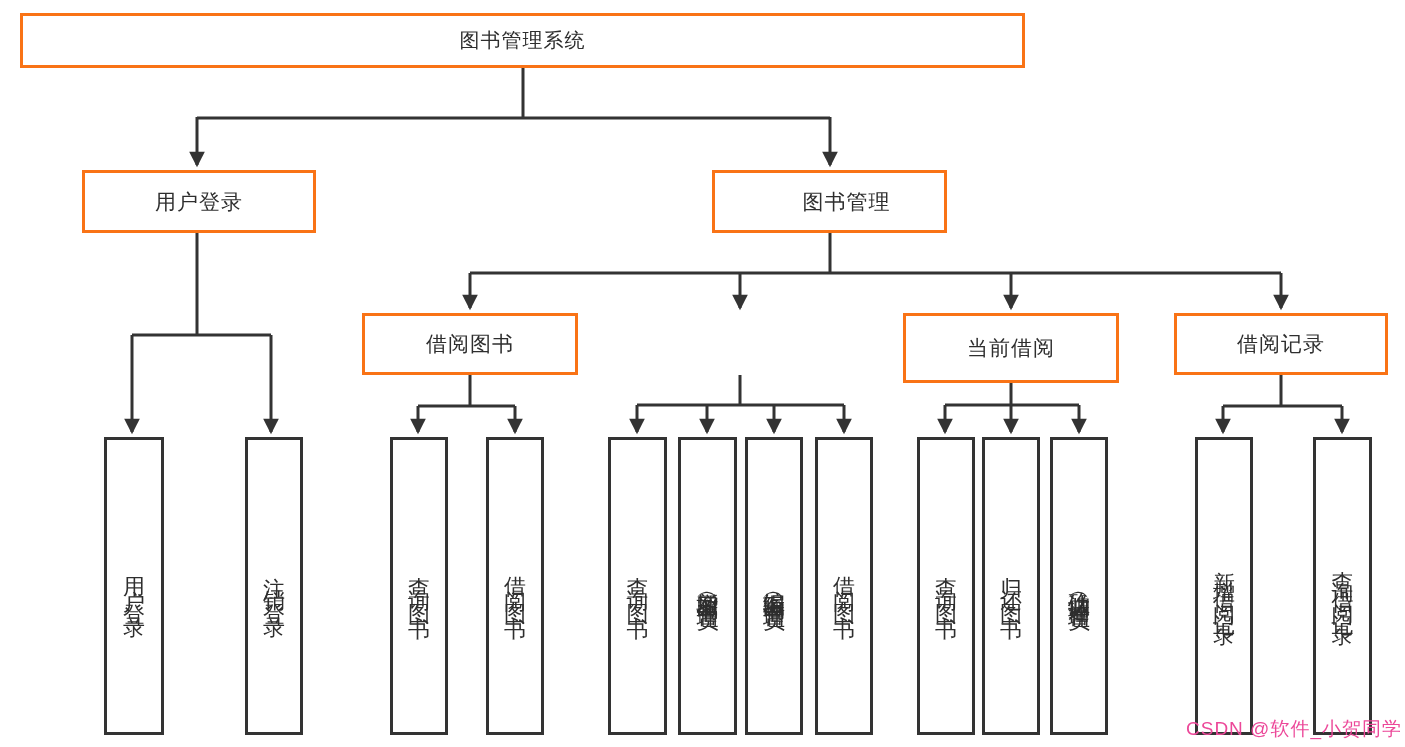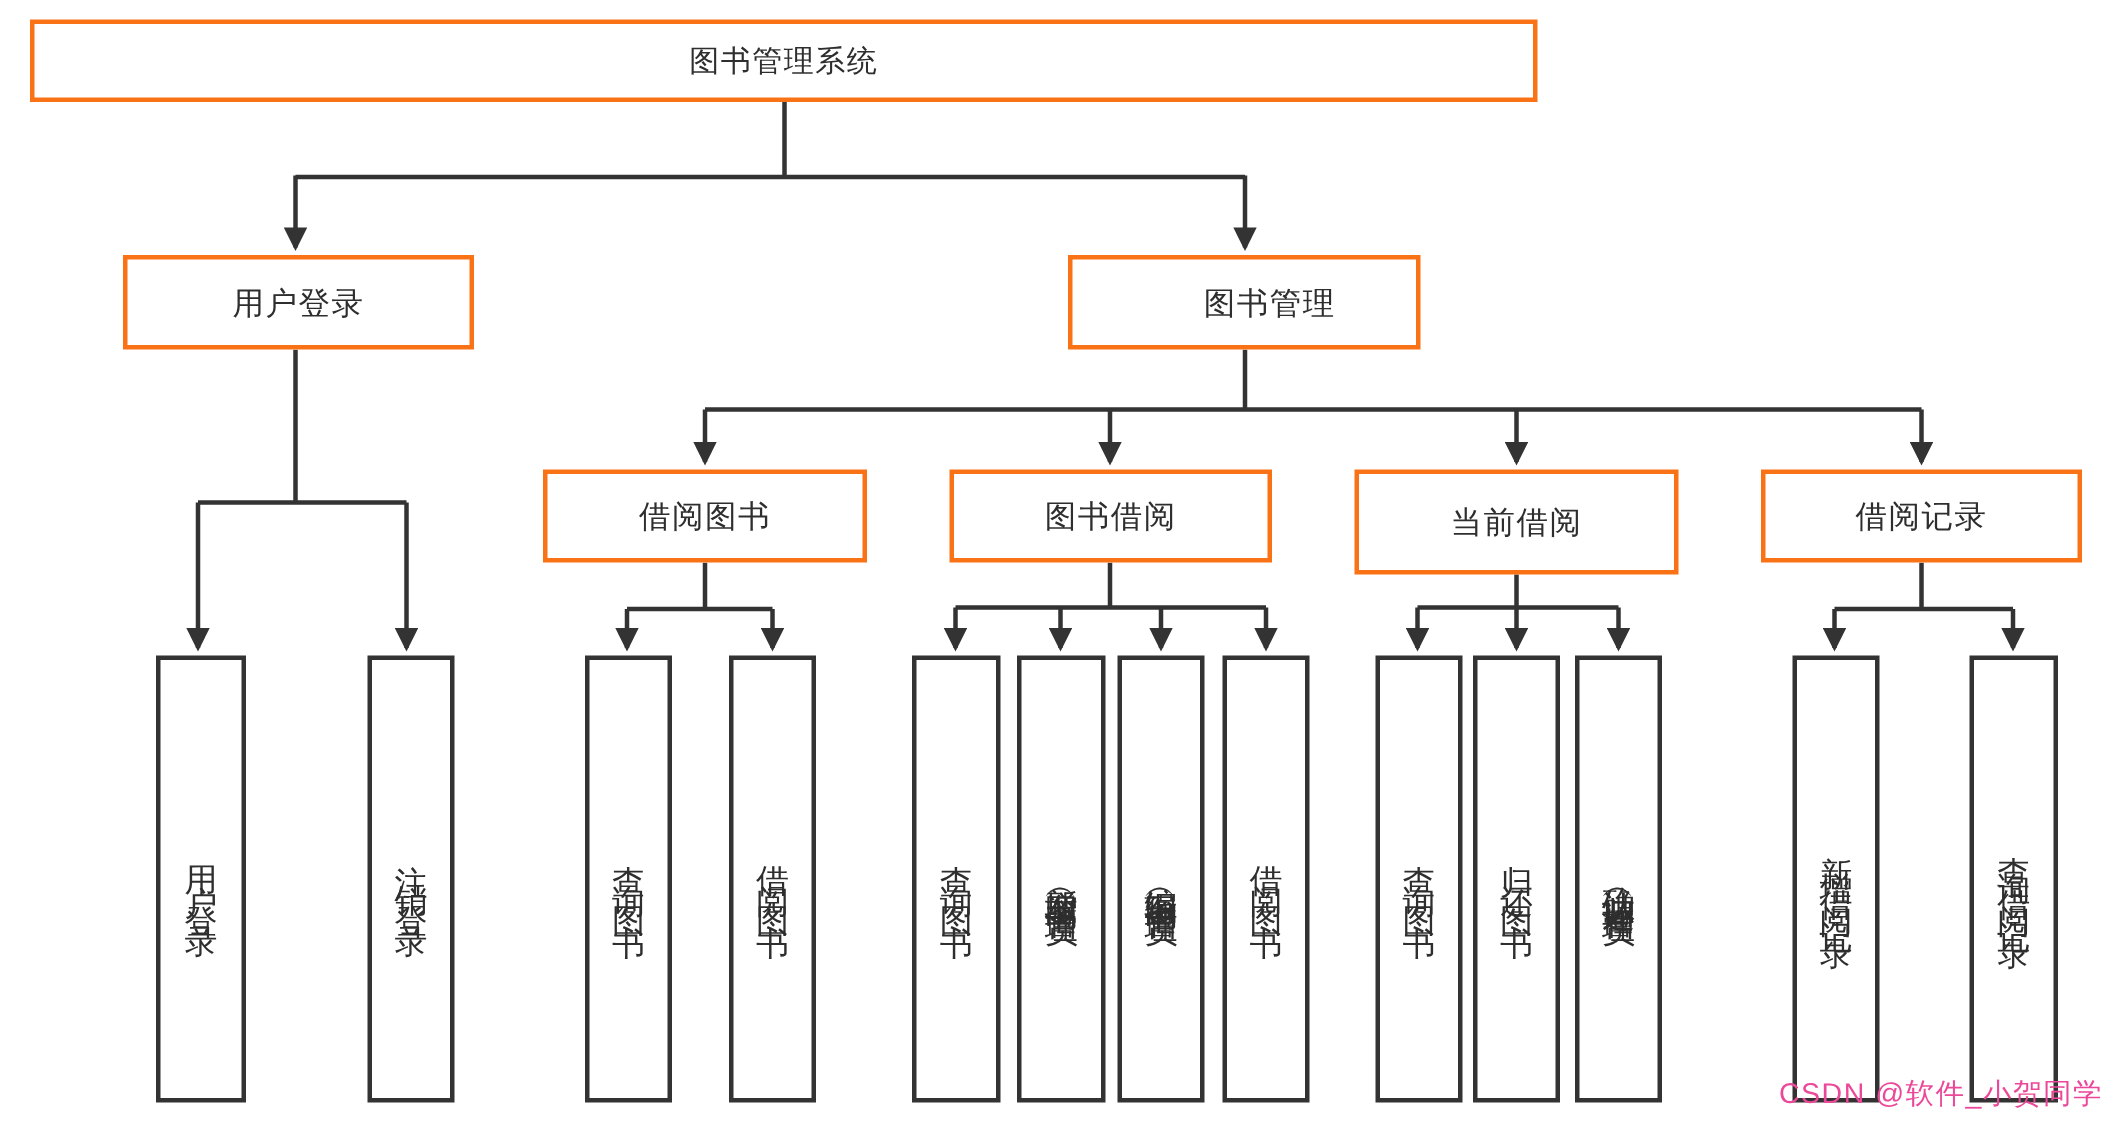--- a/index.html
+++ b/index.html
@@ -117,23 +117,20 @@
   <div class="node" style="left:82px; top:170px; width:234px; height:63px;">
     <span>用户登录</span>
   </div>
   <div class="node" style="left:712px; top:170px; width:235px; height:63px;padding-left:34px;">
     <span>图书管理</span>
   </div>
 
   <div class="node" style="left:362px; top:313px; width:216px; height:62px;">
     <span>借阅图书</span>
   </div>
-  <div class="node" style="left:633px; top:313px; width:215px; height:62px;">
-    <span>图书借阅</span>
-  </div>
   <div class="node" style="left:903px; top:313px; width:216px; height:70px;">
     <span>当前借阅</span>
   </div>
   <div class="node" style="left:1174px; top:313px; width:214px; height:62px;">
     <span>借阅记录</span>
   </div>
 
   <div class="leaf" style="left:104px; width:60px;">
     <span class="vtext">用户登录</span>
   </div>

